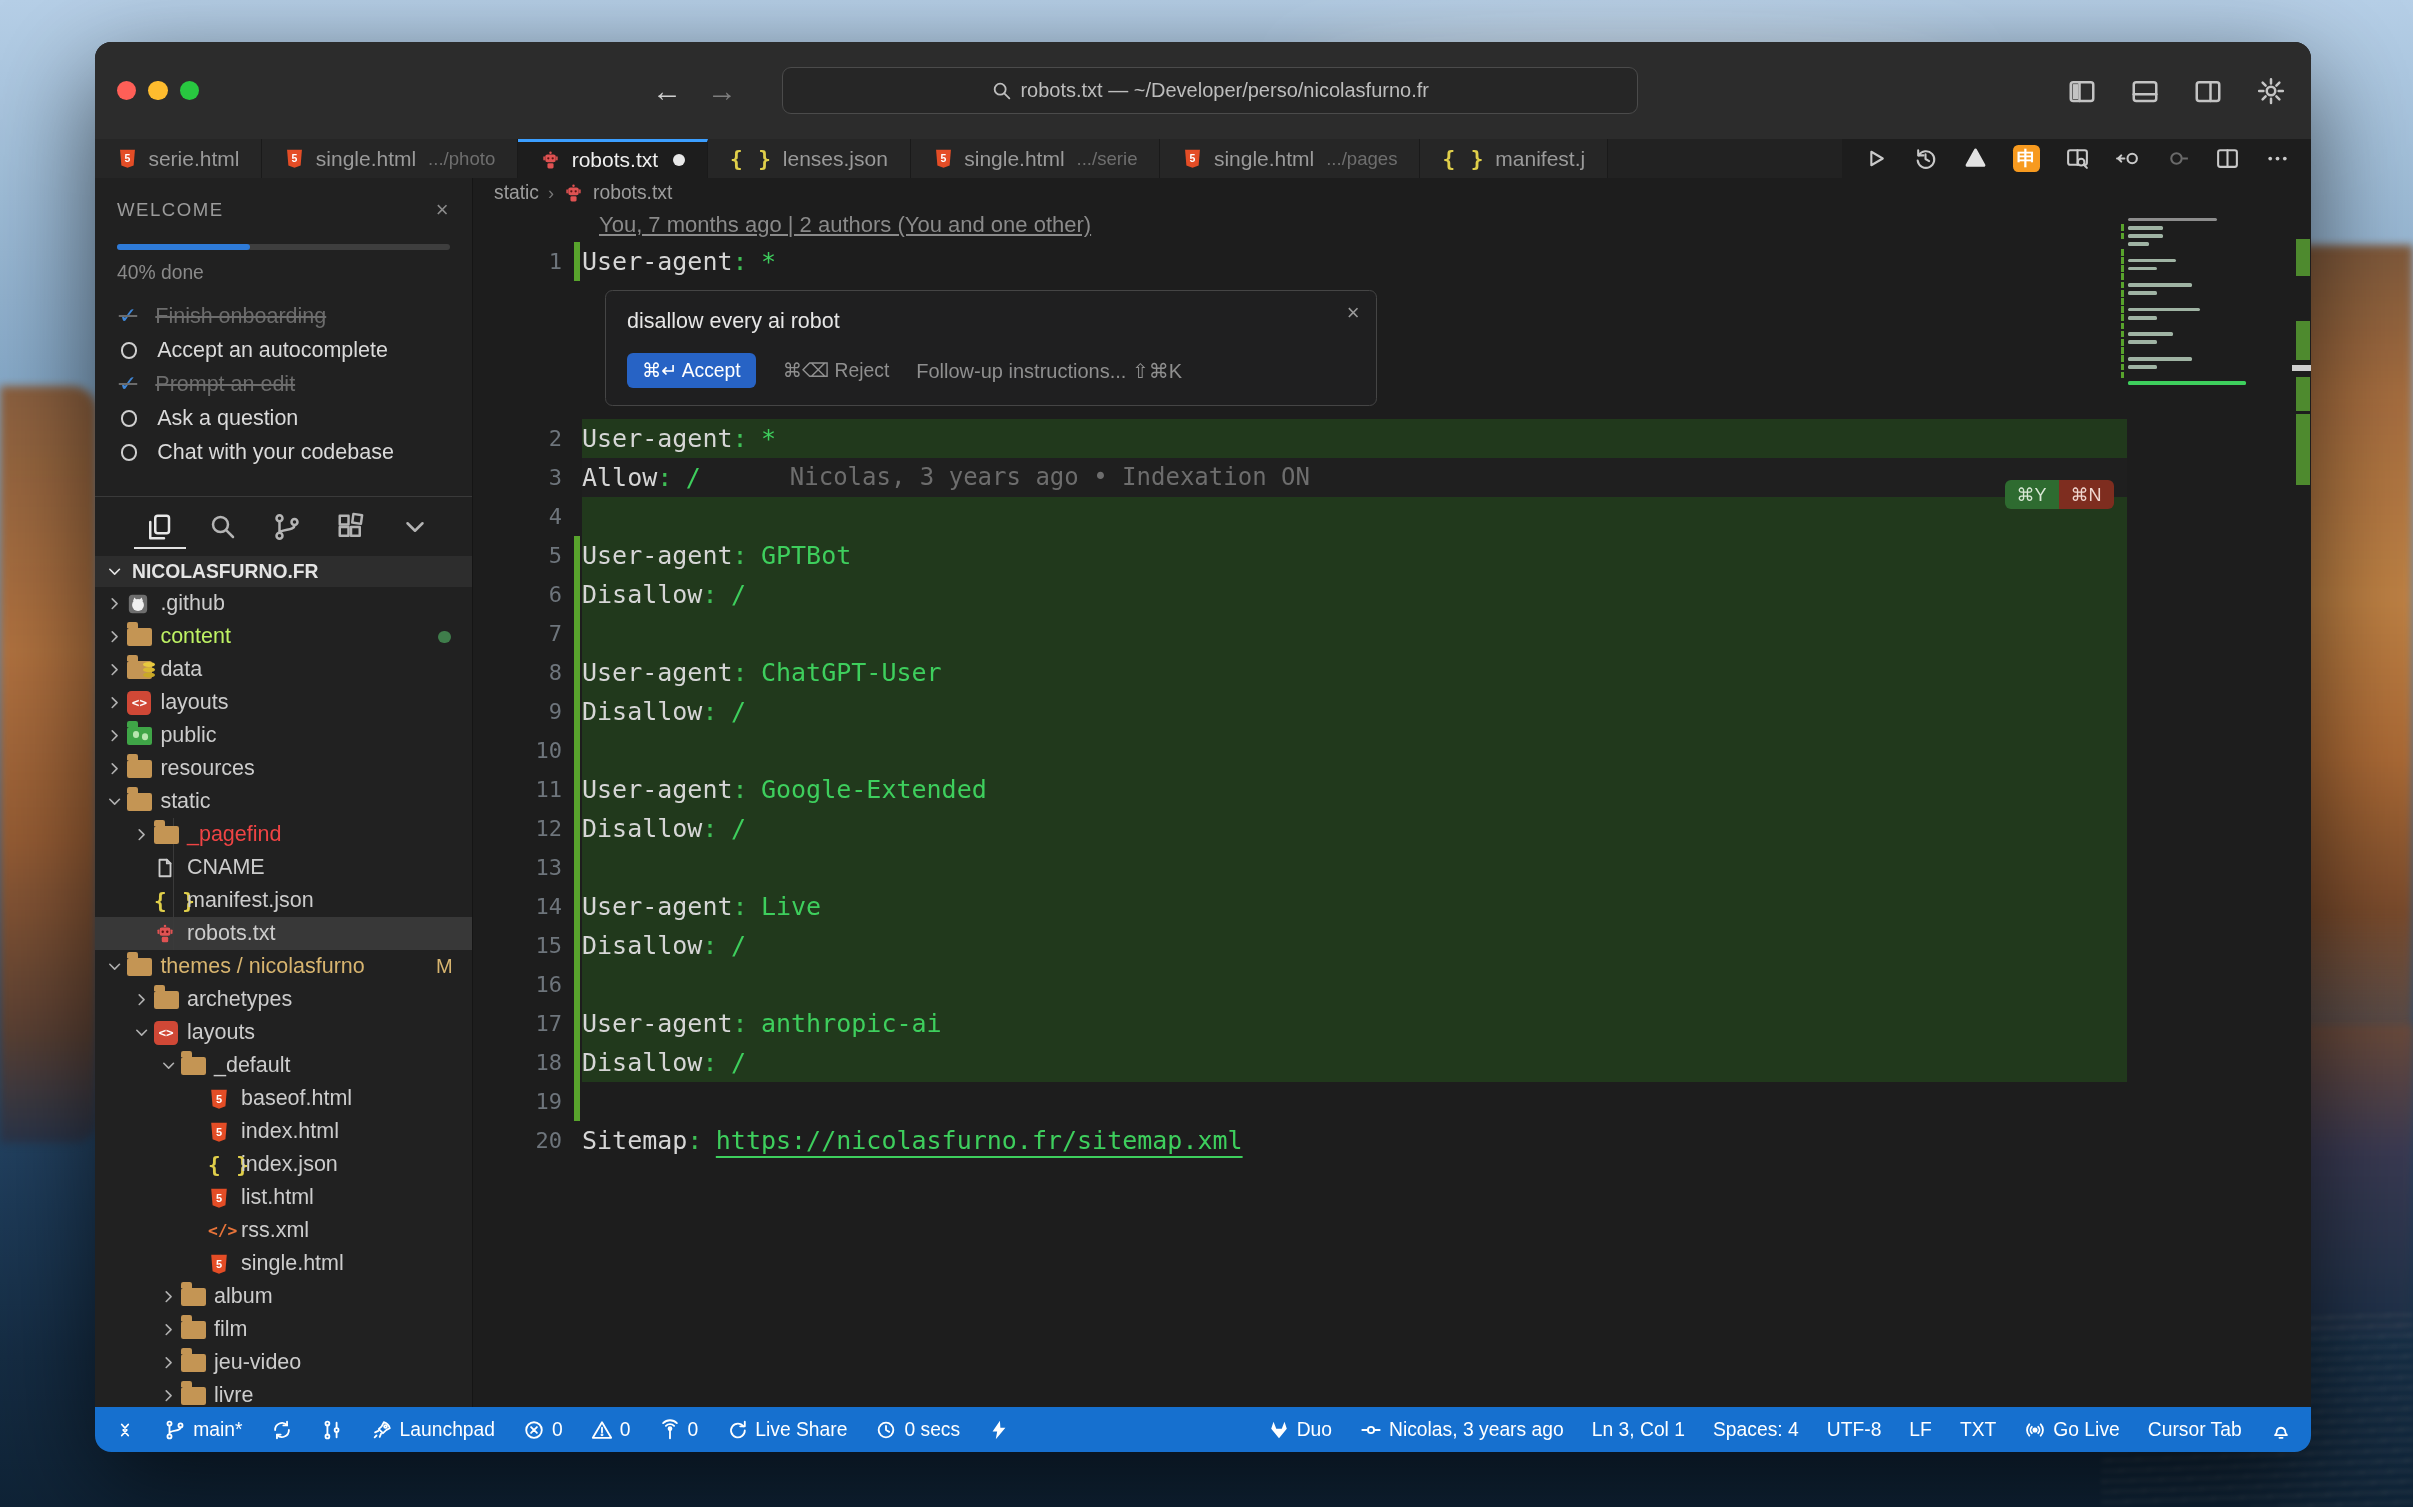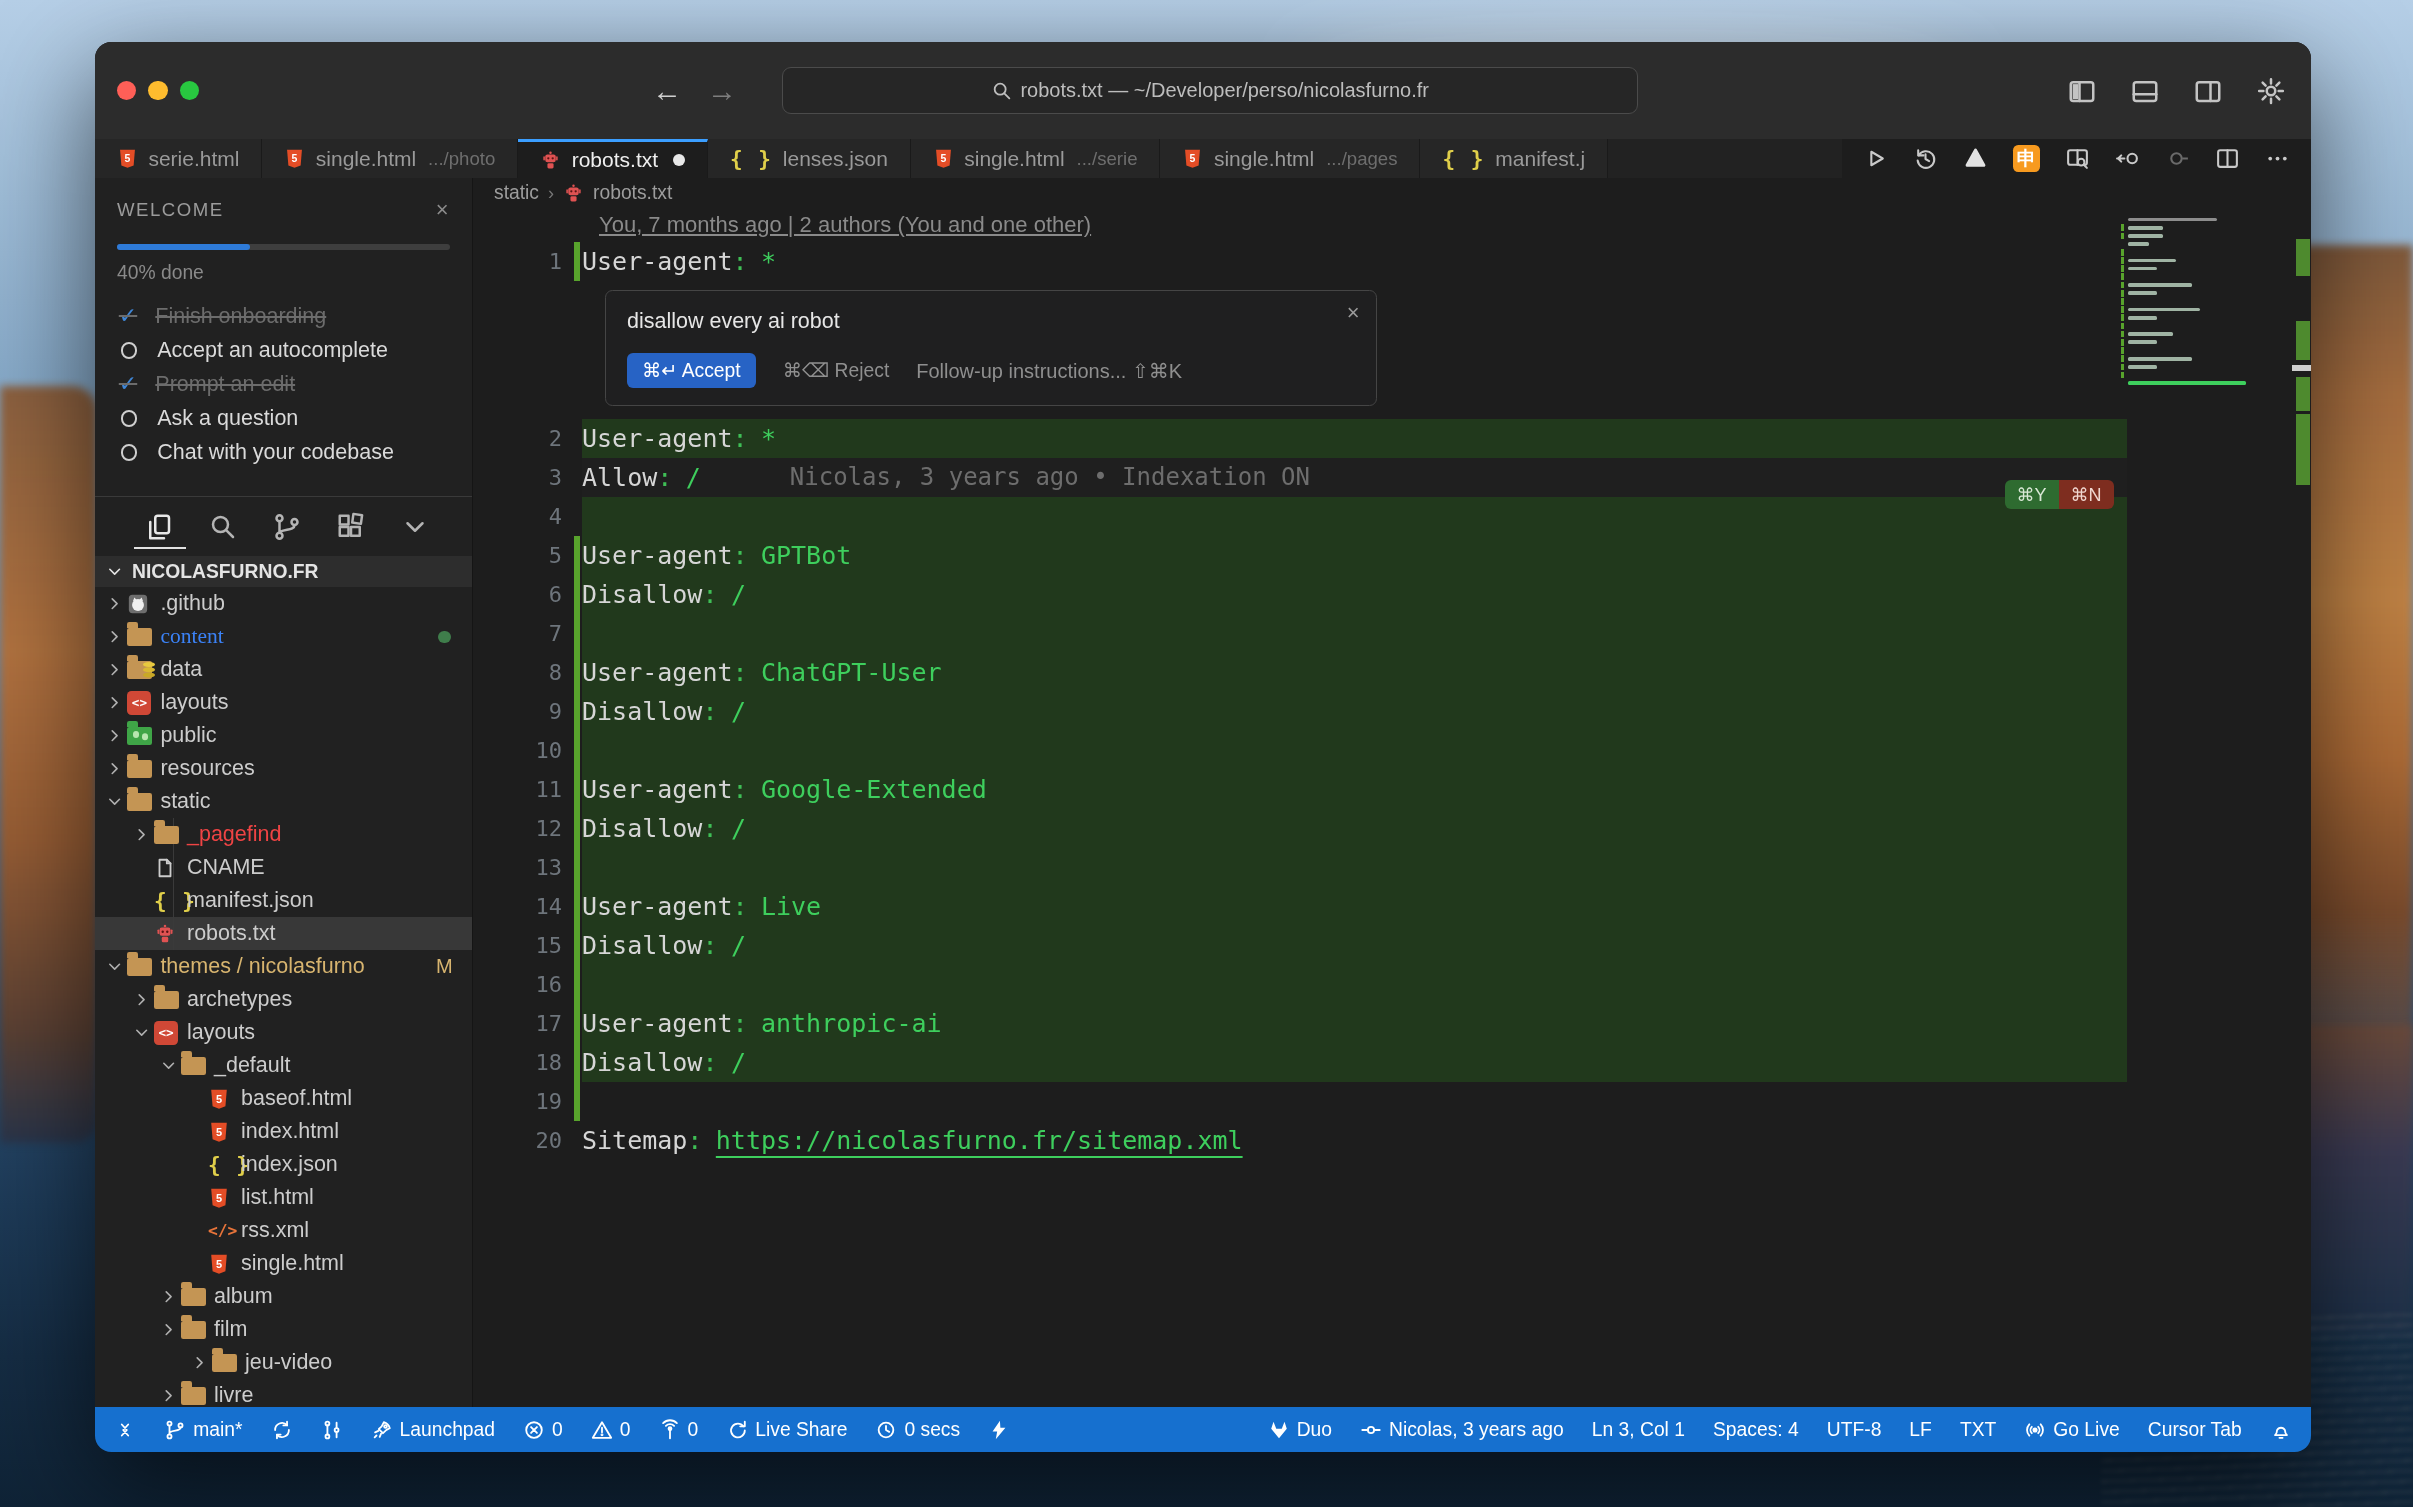--- a/index.html
+++ b/index.html
@@ -66,21 +66,21 @@
   #activity-underline{position:absolute;left:39px;top:50px;width:52px;height:2.2px;background:#e2e2e2;}
   #explorer-header{height:31px;background:#2d2d2d;display:flex;align-items:center;gap:7.4px;
     color:#e4e4e4;font-size:19.3px;font-weight:bold;padding-left:10.4px;}
   #explorer-header svg{width:19.3px;height:19.3px;}
   #tree{flex:1;overflow:hidden;position:relative;}
   .trow{height:33px;display:flex;align-items:center;font-size:21.5px;color:#cccccc;position:relative;white-space:nowrap;}
   .trow.selected{background:#383838;}
   .trow .chev{width:22px;color:#b0b0b0;flex:0 0 auto;display:flex;}
   .trow .chev svg{width:19.3px;height:19.3px;}
   .trow .ticon{width:33px;flex:0 0 auto;display:flex;align-items:center;}
-  .trow.green-name{color:#3b82f6;font-family:Liberation Serif, serif;}
+  .trow.green-name{color:#bef264;}
   .trow.mod-name{color:#d7b46f;}
   .trow.dim-name{color:#ef4444;}
   .t-badge{position:absolute;right:19.3px;color:#d7b46f;font-size:20px;}
   .t-dot{position:absolute;right:21px;width:12.6px;height:12.6px;border-radius:50%;background:#3f7d4b;}
   .t-guide{position:absolute;left:78px;top:0;bottom:0;border-left:1.5px solid #3a3a3a;}
   
   .fold{width:25px;height:18.6px;background:#c49554;border-radius:2.2px;position:relative;display:inline-block;}
   .fold::before{content:"";position:absolute;top:-5.2px;left:0;width:11px;height:6px;background:inherit;border-radius:2.2px 2.2px 0 0;}
   .fold.green{background:#3fa547;}
   .fold.green::after{content:"";position:absolute;left:5.2px;top:4.5px;width:6.7px;height:6.7px;border-radius:50%;
@@ -767,21 +767,21 @@
               <svg viewBox="0 0 24 24" fill="none" stroke="currentColor" stroke-width="2" stroke-linecap="round" stroke-linejoin="round">
                 <path d="m9 6 6 6-6 6"></path>
               </svg>
             </span>
             <span class="ticon">
               <span class="fold"></span>
             </span>
     <span>film</span>
 
   </div>
-          <div class="trow " style="padding-left:95px">
+          <div class="trow " style="padding-left:64px">
 
     <span class="chev">
               <svg viewBox="0 0 24 24" fill="none" stroke="currentColor" stroke-width="2" stroke-linecap="round" stroke-linejoin="round">
                 <path d="m9 6 6 6-6 6"></path>
               </svg>
             </span>
             <span class="ticon">
               <span class="fold"></span>
             </span>
     <span>jeu-video</span>

